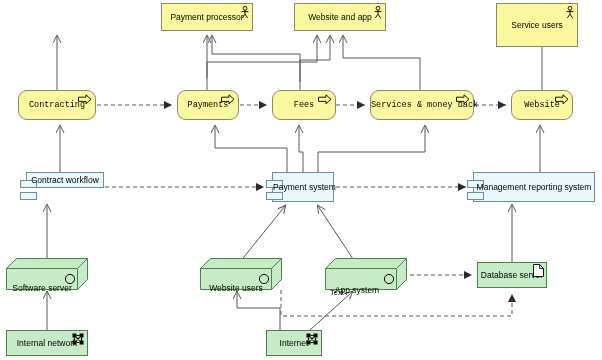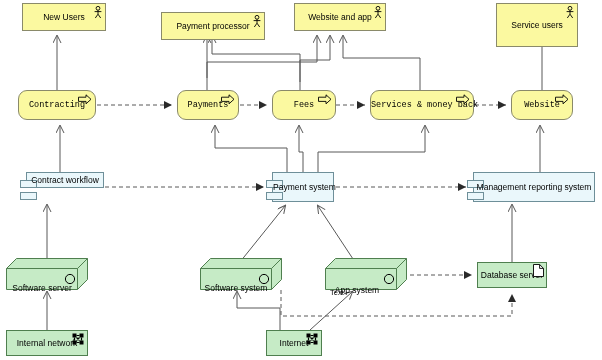--- a/index.html
+++ b/index.html
@@ -90,29 +90,22 @@
 
       <path d="M310,330 L352,292" marker-end="url(#openArrow)"></path>
 
       <path d="M410,275 L472,275" stroke-dasharray="4,3" marker-end="url(#solidArrow)"></path>
 
       <path d="M281,290 L281,316 L512,316 L512,294" stroke-dasharray="4,3" marker-end="url(#solidArrow)"></path>
 
     </g>
   </svg>
 
-  <div class="node actor" style="left:22px;top:3px;width:84px;height:28px;">
-    <span class="lbl">New Users</span>
-    <svg class="ico" style="right:2px;top:2px;" width="10" height="13" viewBox="0 0 10 13">
-      <circle cx="5" cy="2.3" r="1.9" fill="none" stroke="#000" stroke-width="0.9"></circle>
-      <path d="M5,4.2 L5,8.2 M1.6,5.6 L8.4,5.6 M5,8.2 L2.3,12 M5,8.2 L7.7,12" fill="none" stroke="#000" stroke-width="0.9"></path>
-    </svg>
-  </div>
-
-  <div class="node actor" style="left:161px;top:12px;width:104px;height:28px;">
+
+  <div class="node actor" style="left:161px;top:3px;width:92px;height:28px;">
     <span class="lbl">Payment  processor</span>
     <svg class="ico" style="right:2px;top:2px;" width="10" height="13" viewBox="0 0 10 13">
       <circle cx="5" cy="2.3" r="1.9" fill="none" stroke="#000" stroke-width="0.9"></circle>
       <path d="M5,4.2 L5,8.2 M1.6,5.6 L8.4,5.6 M5,8.2 L2.3,12 M5,8.2 L7.7,12" fill="none" stroke="#000" stroke-width="0.9"></path>
     </svg>
   </div>
 
   <div class="node actor" style="left:294px;top:3px;width:92px;height:28px;">
     <span class="lbl">Website and app</span>
     <svg class="ico" style="right:2px;top:2px;" width="10" height="13" viewBox="0 0 10 13">
@@ -191,21 +184,21 @@
     <svg class="ico" style="left:58px;top:15px;" width="12" height="12" viewBox="0 0 12 12">
       <circle cx="6" cy="6" r="4.6" fill="none" stroke="#000" stroke-width="1"></circle>
     </svg>
   </div>
 
   <div class="node node3d" style="left:200px;top:258px;width:82px;height:32px;">
     <svg width="82" height="32" viewBox="0 0 82 32" style="position:absolute;left:0;top:0;">
       <path d="M0.5,10.5 L10.5,0.5 L81.5,0.5 L81.5,21.5 L71.5,31.5 L0.5,31.5 z" fill="#c6ebc6" stroke="#4f7f4f" stroke-width="1" stroke-linejoin="round"></path>
       <path d="M0.5,10.5 L71.5,10.5 L71.5,31.5 M71.5,10.5 L81.5,0.5" fill="none" stroke="#4f7f4f" stroke-width="1"></path>
     </svg>
-    <span class="lbl" style="top:14px;right:10px;">Software system</span>
+    <span class="lbl" style="top:14px;right:10px;">Website users</span>
     <svg class="ico" style="left:58px;top:15px;" width="12" height="12" viewBox="0 0 12 12">
       <circle cx="6" cy="6" r="4.6" fill="none" stroke="#000" stroke-width="1"></circle>
     </svg>
   </div>
 
   <div class="node node3d" style="left:325px;top:258px;width:82px;height:32px;padding-left:16px;">
     <svg width="82" height="32" viewBox="0 0 82 32" style="position:absolute;left:0;top:0;">
       <path d="M0.5,10.5 L10.5,0.5 L81.5,0.5 L81.5,21.5 L71.5,31.5 L0.5,31.5 z" fill="#c6ebc6" stroke="#4f7f4f" stroke-width="1" stroke-linejoin="round"></path>
       <path d="M0.5,10.5 L71.5,10.5 L71.5,31.5 M71.5,10.5 L81.5,0.5" fill="none" stroke="#4f7f4f" stroke-width="1"></path>
     </svg>

